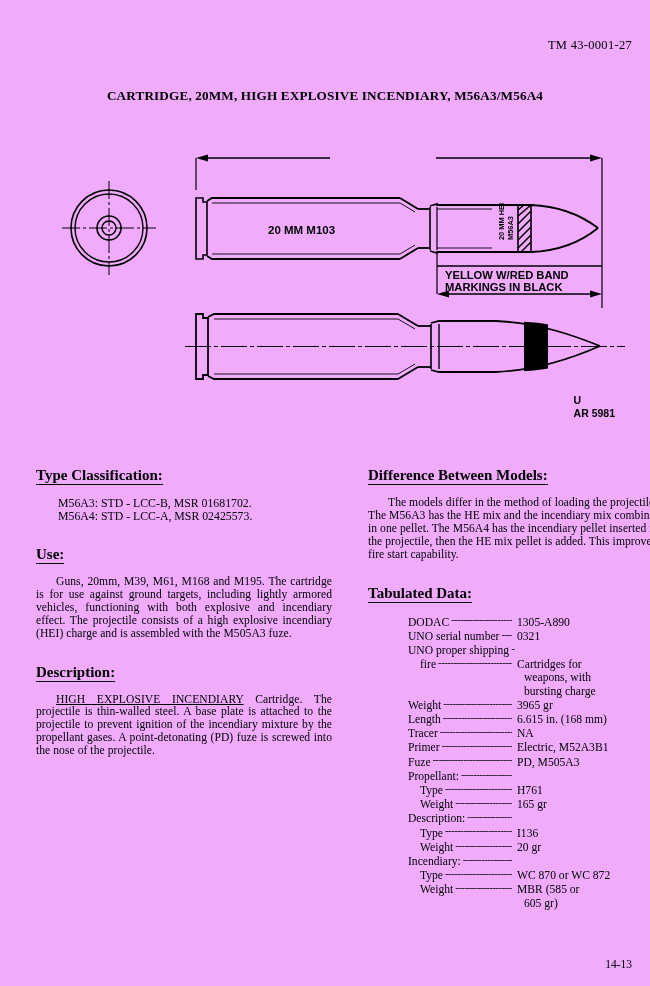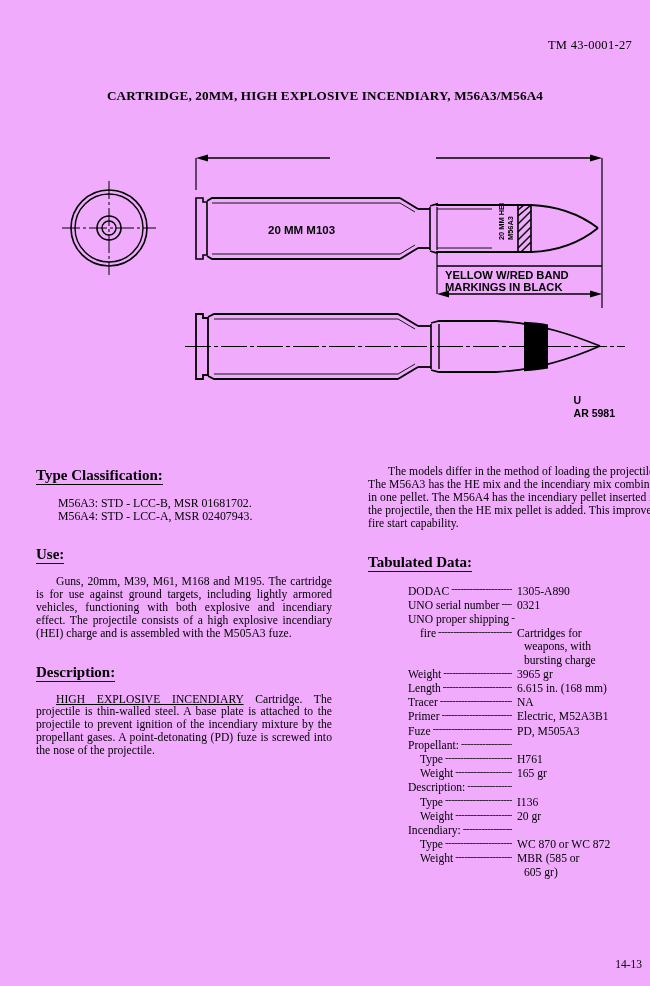--- a/index.html
+++ b/index.html
@@ -159,21 +159,21 @@
     padding-left: 5px;
   }
   .td-row.plain .td-val { flex: 0 0 151px; }
   .td-cont {
     padding-left: 156px;
   }
 
   
   #page-number {
     position: absolute;
-    right: 8px;
+    right: 18px;
     bottom: 16px;
     font-family: "Liberation Serif", serif;
     font-size: 11.5px;
   }
 </style>
 </head>
 <body>
 
 <div id="page">
 
@@ -302,40 +302,41 @@
     <div>U</div>
     <div>AR 5981</div>
   </div>
 
   <div id="col-left">
 
     <div class="sec-block">
       <div class="sec-head">Type Classification:</div>
       <div class="tc-lines">
         <div>M56A3:  STD - LCC-B, MSR 01681702.</div>
-        <div>M56A4:  STD - LCC-A, MSR 02407943.</div>
+        <div>M56A4:  STD - LCC-A, MSR 02425573.</div>
       </div>
     </div>
 
     <div class="sec-block">
       <div class="sec-head">Use:</div>
       <p class="body">Guns, 20mm, M39, M61, M168 and M195. The cartridge is for use against ground targets, including lightly armored vehicles, functioning with both explosive and incendiary effect. The projectile consists of a high explosive incendiary (HEI) charge and is assembled with the M505A3 fuze.</p>
     </div>
 
     <div class="sec-block">
       <div class="sec-head">Description:</div>
       <p class="body"><span class="lead-ul">HIGH  EXPLOSIVE  INCENDIARY</span><span> Cartridge.  The projectile is thin-walled steel.  A base plate is attached to the projectile to prevent ignition of the incendiary mixture by the propellant gases.  A point-detonating (PD) fuze is screwed into the nose of the projectile.</span></p>
     </div>
 
 
   </div>
 
   <div id="col-right">
 
     <div class="sec-block">
+      <div class="sec-head">Difference Between Models:</div>
       <p class="body">The models differ in the method of loading the projectiles.  The M56A3 has the HE mix and the incendiary mix combined in one pellet. The M56A4 has the incendiary pellet inserted into the projectile, then the HE mix pellet is added.  This improves fire start capability.</p>
     </div>
 
     <div class="sec-block">
       <div class="sec-head">Tabulated Data:</div>
       <div id="tabdata">
           <div class="td-row">
             <span class="td-label">DODAC</span>
             <span class="td-dots"></span>
             <span class="td-val">1305-A890</span>

